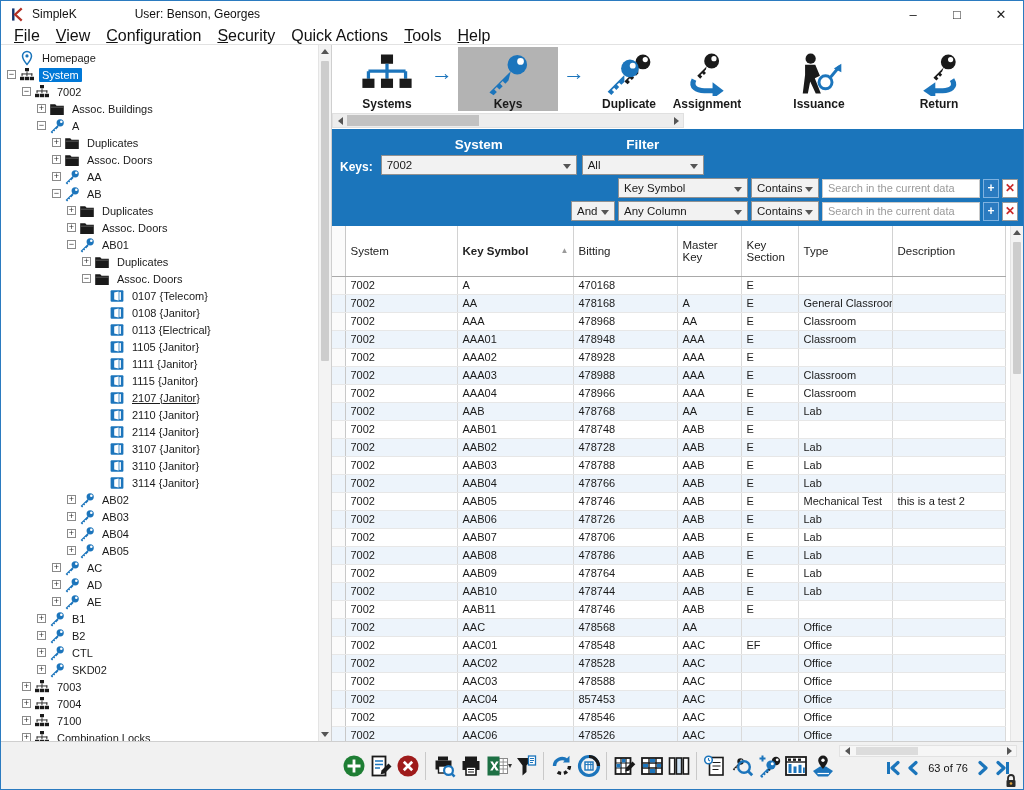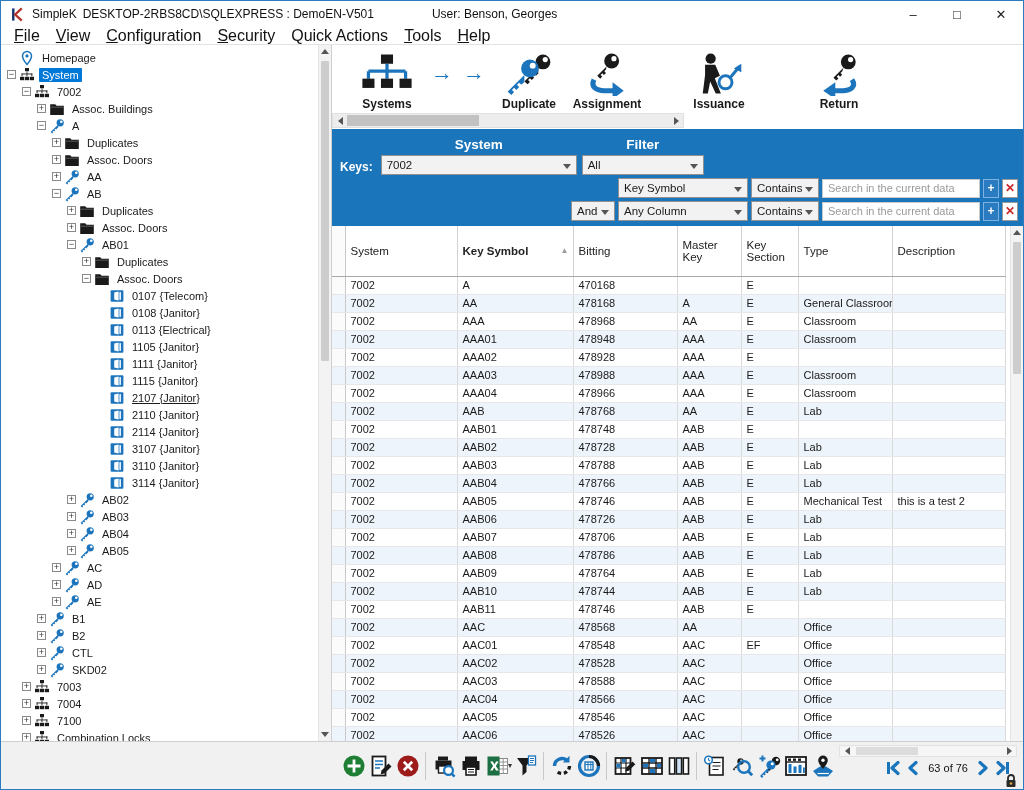--- a/index.html
+++ b/index.html
@@ -99,21 +99,20 @@
 
 <div class="win" data-name="app-window">
   <div class="titlebar" data-name="title-bar">
     <span class="applogo" data-name="app-logo-icon">
       <svg viewBox="0 0 16 16">
           <path d="M3.5 1.5v13" stroke="#16346e" stroke-width="2.6"></path>
           <path d="M12.5 1.5L5.5 8l7 6.5" stroke="#b33025" stroke-width="2.4" fill="none"></path>
         </svg>
     </span>
     <span class="apptitle" data-name="app-name">SimpleK</span>
-    <span class="conn" data-name="connection-string">DESKTOP-2RBS8CD\SQLEXPRESS : DemoEN-V501</span>
     <span class="usertext" data-name="logged-in-user">User: Benson, Georges</span>
     <div class="wbtns" data-name="window-controls">
       <span class="wbtn" data-name="minimize-button">–</span>
       <span class="wbtn" data-name="maximize-button">□</span>
       <span class="wbtn" data-name="close-button">✕</span>
     </div>
   </div>
 
   <div class="menubar" id="menubar" data-name="menu-bar">
       <div class="menu-item" data-name="menu-file"><u>F</u>ile</div>
@@ -615,20 +614,32 @@
                 <rect x="21.5" y="2" width="13" height="10" fill="#1a1a1a"></rect>
                 <path d="M28 12v8M8 20h40M8 20v8M28 20v8M48 20v8" stroke="#1c75bc" stroke-width="3.5" fill="none"></path>
                 <rect x="1.5" y="28" width="13" height="10" fill="#1a1a1a"></rect>
                 <rect x="21.5" y="28" width="13" height="10" fill="#1a1a1a"></rect>
                 <rect x="41.5" y="28" width="13" height="10" fill="#1a1a1a"></rect>
               </svg>
             </div>
             <div class="wlabel" data-name="workflow-step-label">Systems</div>
           </div>
           <div class="warrow" data-name="workflow-arrow-icon">→</div>
+          <div class="wstep sel" data-name="workflow-step-keys">
+            <div class="wicon" data-name="wf-keys-icon">
+              <svg viewBox="0 0 56 46">
+                <g fill="#1c75bc">
+                  <circle cx="38" cy="13" r="10.5"></circle>
+                  <circle cx="41.5" cy="9.5" r="3.6" fill="#fff"></circle>
+                  <path d="M31 20L8 43l4.5 3 3.5-3.5-2.8-2.8 2.8-2.8 2.8 2.8 3.5-3.5-2.8-2.8 2.8-2.8 2.8 2.8 3.4-3.4z"></path>
+                </g>
+              </svg>
+            </div>
+            <div class="wlabel" data-name="workflow-step-label">Keys</div>
+          </div>
           <div class="warrow" data-name="workflow-arrow-icon">→</div>
           <div class="wstep" data-name="workflow-step-duplicate">
             <div class="wicon" data-name="wf-duplicate-icon">
               <svg viewBox="0 0 56 46">
                 <g fill="#1a1a1a">
                   <circle cx="43" cy="10" r="8"></circle>
                   <circle cx="45.5" cy="7.5" r="2.8" fill="#fff"></circle>
                   <path d="M38 16L23 31l3.5 3 2.5-2.5-2-2 2-2 2 2 2.5-2.5-2-2 2-2 2 2 2.5-2.5z"></path>
                 </g>
                 <g fill="#1c75bc">
@@ -981,21 +992,21 @@
                 <td data-name="cell-bitting">478588</td>
                 <td data-name="cell-master-key">AAC</td>
                 <td data-name="cell-key-section"></td>
                 <td data-name="cell-type">Office</td>
                 <td data-name="cell-description"></td>
               </tr>
               <tr class="alt" data-name="table-row">
                 <td class="rowsel" data-name="row-selector-cell"></td>
                 <td data-name="cell-system">7002</td>
                 <td data-name="cell-key-symbol">AAC04</td>
-                <td data-name="cell-bitting">478566</td>
+                <td data-name="cell-bitting">857453</td>
                 <td data-name="cell-master-key">AAC</td>
                 <td data-name="cell-key-section"></td>
                 <td data-name="cell-type">Office</td>
                 <td data-name="cell-description"></td>
               </tr>
               <tr data-name="table-row">
                 <td class="rowsel" data-name="row-selector-cell"></td>
                 <td data-name="cell-system">7002</td>
                 <td data-name="cell-key-symbol">AAC05</td>
                 <td data-name="cell-bitting">478546</td>

